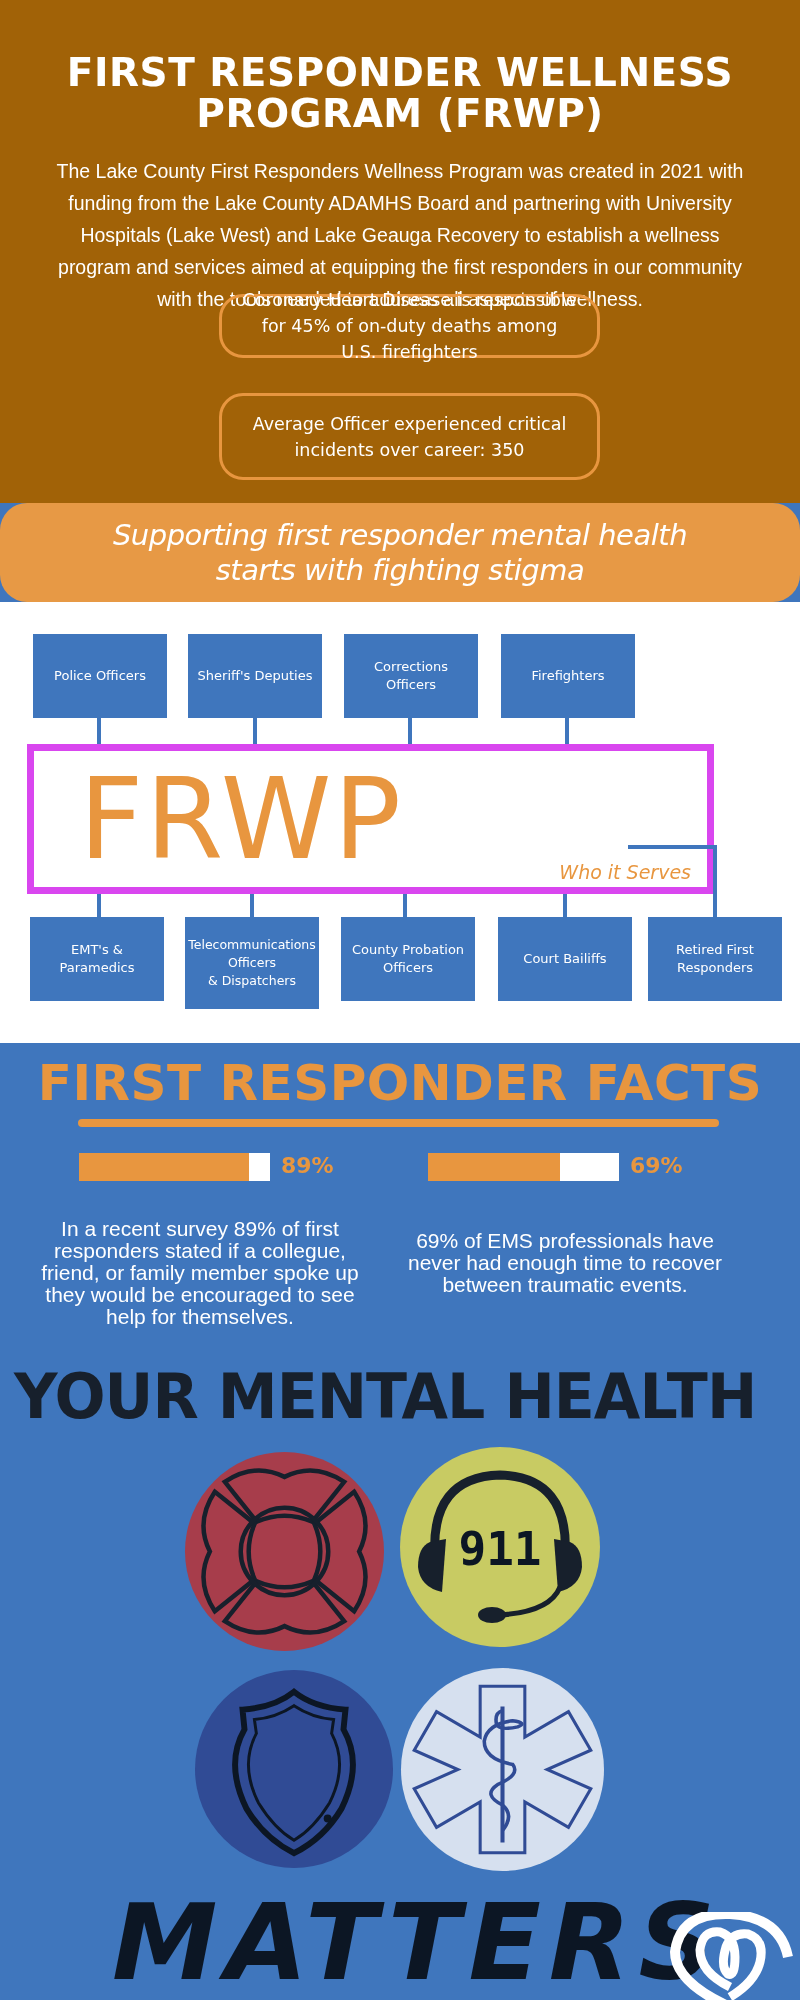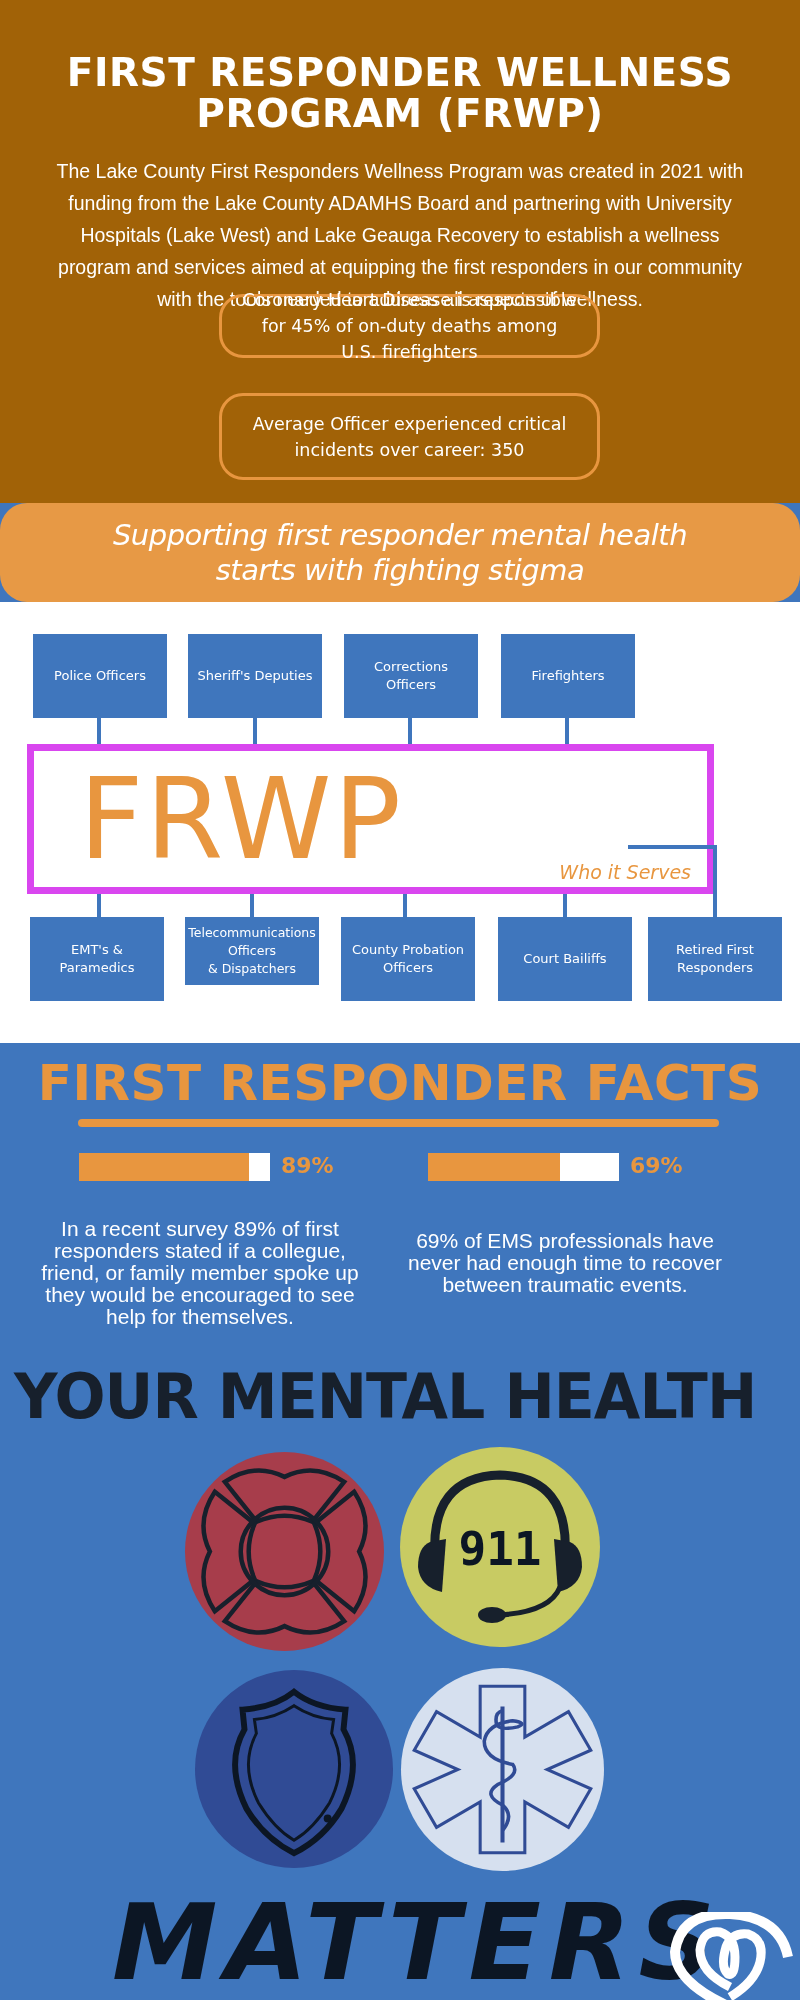--- a/index.html
+++ b/index.html
@@ -91,21 +91,21 @@
   <div class="line" style="left:628px;top:243px;width:89px;height:4px;"></div>
   <div class="line" style="left:713px;top:243px;width:4px;height:73px;"></div>
 
   <div class="line" style="left:97px;top:292px;width:4px;height:24px;"></div>
   <div class="line" style="left:250px;top:292px;width:4px;height:24px;"></div>
   <div class="line" style="left:403px;top:292px;width:4px;height:24px;"></div>
   <div class="line" style="left:563px;top:292px;width:4px;height:24px;"></div>
 
   <div class="node" style="left:30px;top:315px;width:134px;height:84px;">EMT's &amp;
 Paramedics</div>
-  <div class="node" style="left:185px;top:315px;width:134px;height:68px;font-size:12.5px;">Telecommunications
+  <div class="node" style="left:185px;top:315px;width:134px;height:92px;font-size:12.5px;">Telecommunications
 Officers
 &amp; Dispatchers</div>
   <div class="node" style="left:341px;top:315px;width:134px;height:84px;">County Probation
 Officers</div>
   <div class="node" style="left:498px;top:315px;width:134px;height:84px;">Court Bailiffs</div>
   <div class="node" style="left:648px;top:315px;width:134px;height:84px;">Retired First
 Responders</div>
 </section>
 
 <h2 class="facts-title">FIRST RESPONDER FACTS</h2>

